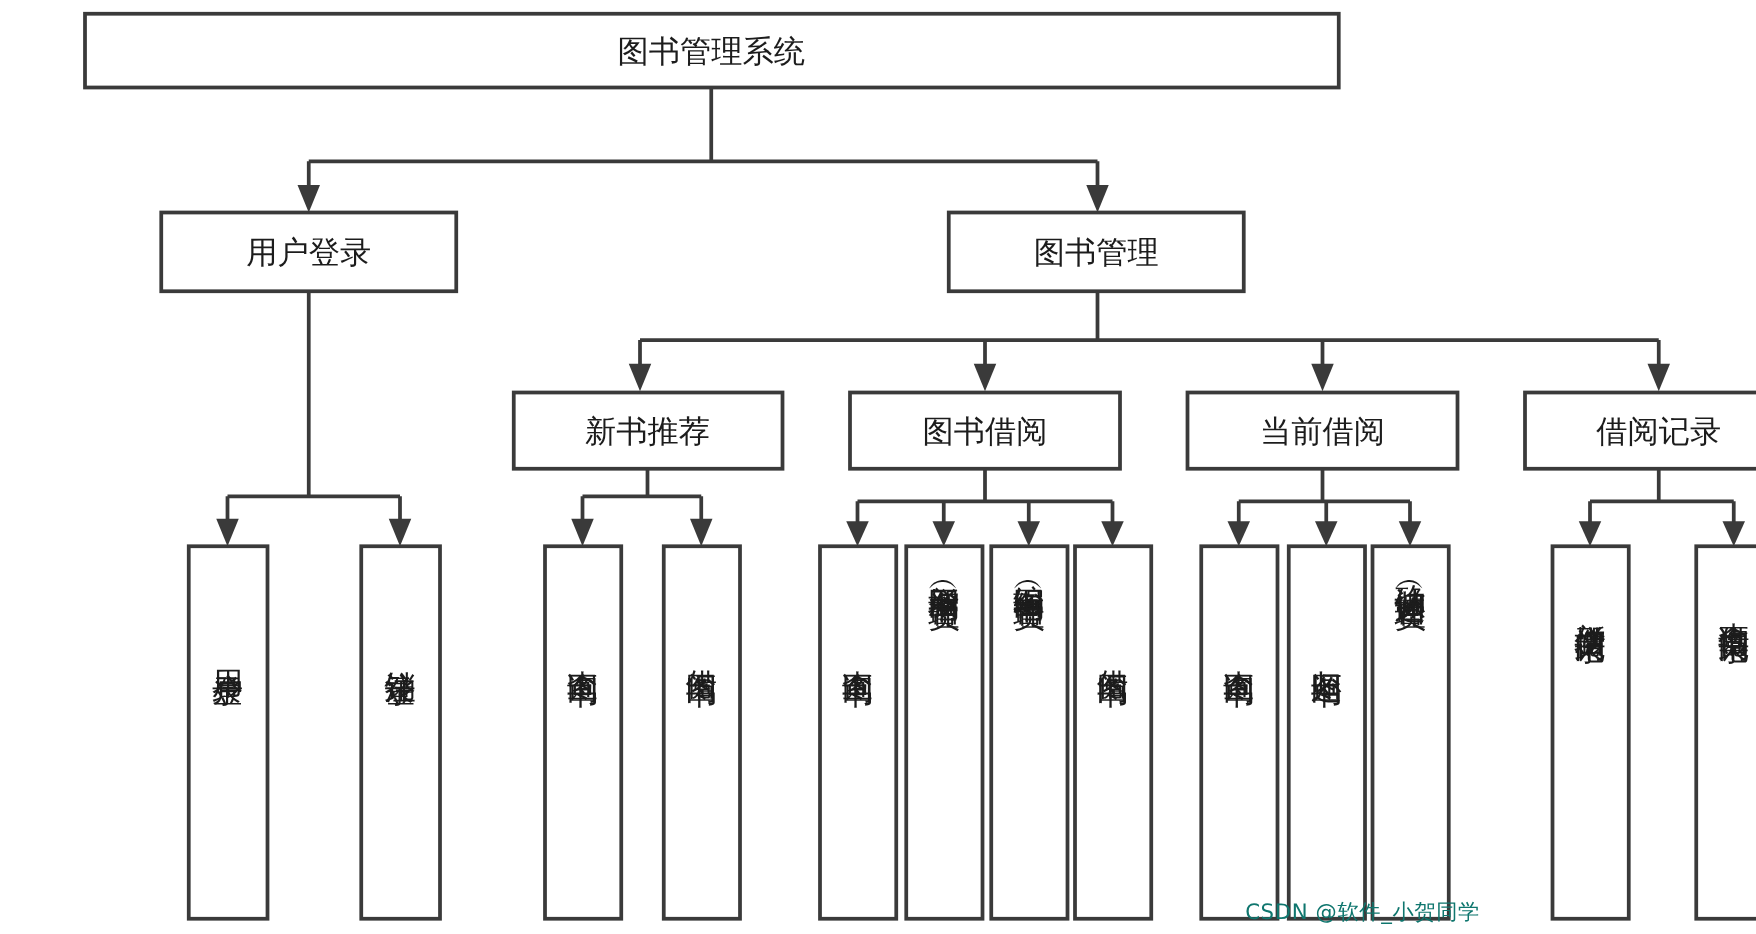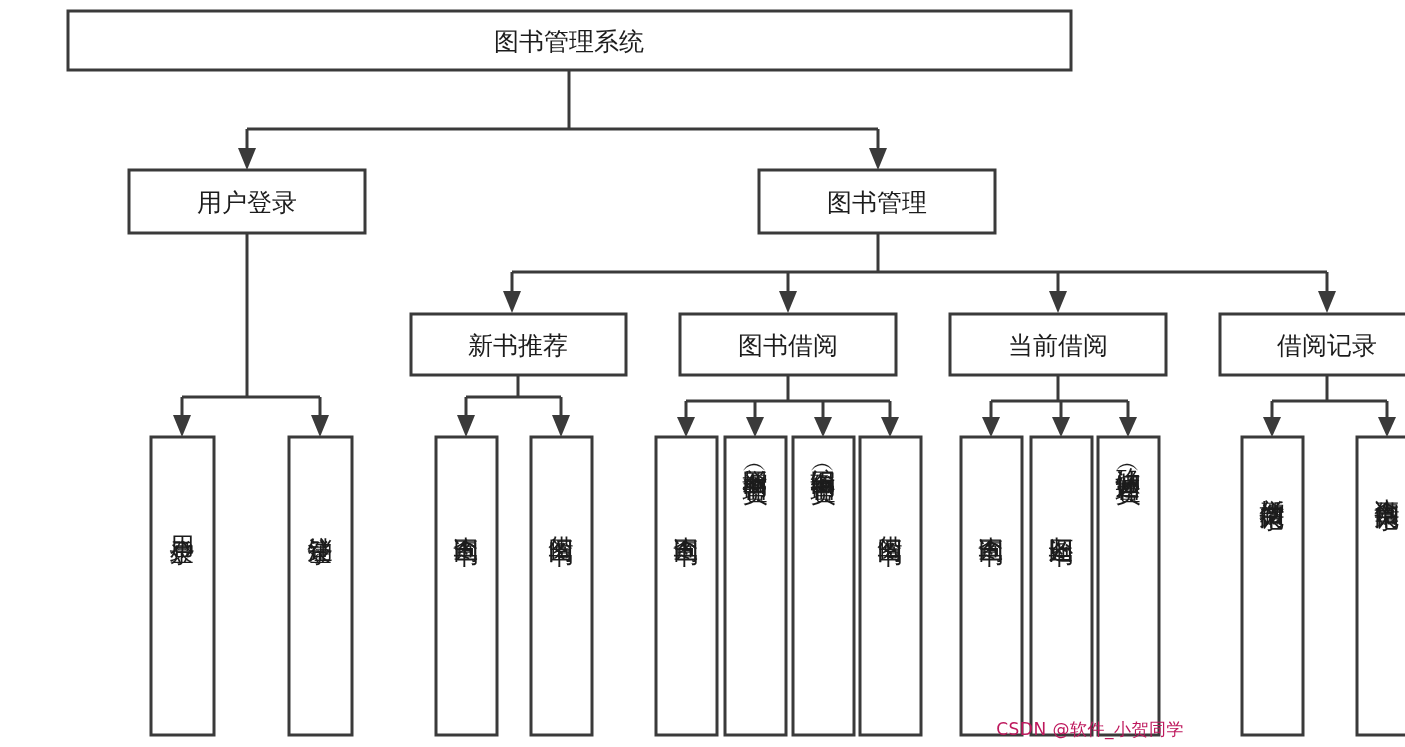--- a/index.html
+++ b/index.html
@@ -57,21 +57,21 @@
     text-orientation: upright;
     letter-spacing: 2px;
     white-space: pre;
   }
   .watermark {
     position: absolute;
     right: 8px;
     bottom: 6px;
     font-family: "DejaVu Sans", "Liberation Sans", sans-serif;
     font-size: 17px;
-    color: #be185d;
+    color: #0f766e;
     letter-spacing: 0.5px;
     pointer-events: none;
     white-space: nowrap;
   }
 </style>
 </head>
 <body>
 
 <div id="diagram-root">
   <svg class="flow" viewBox="0 0 1405 747" xmlns="http://www.w3.org/2000/svg">

